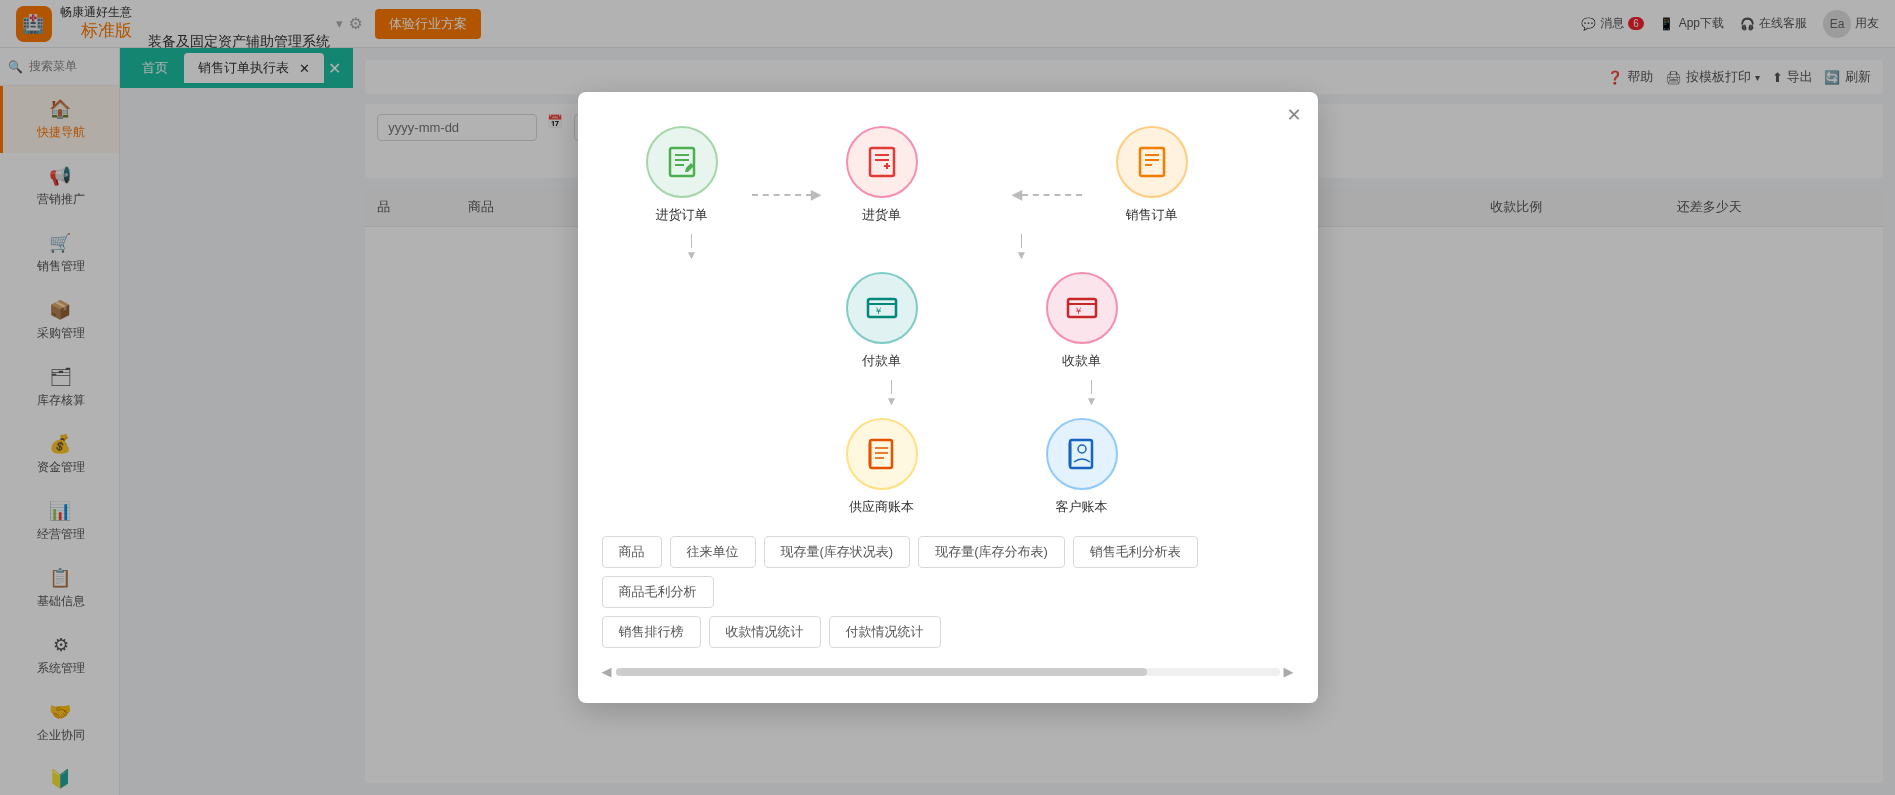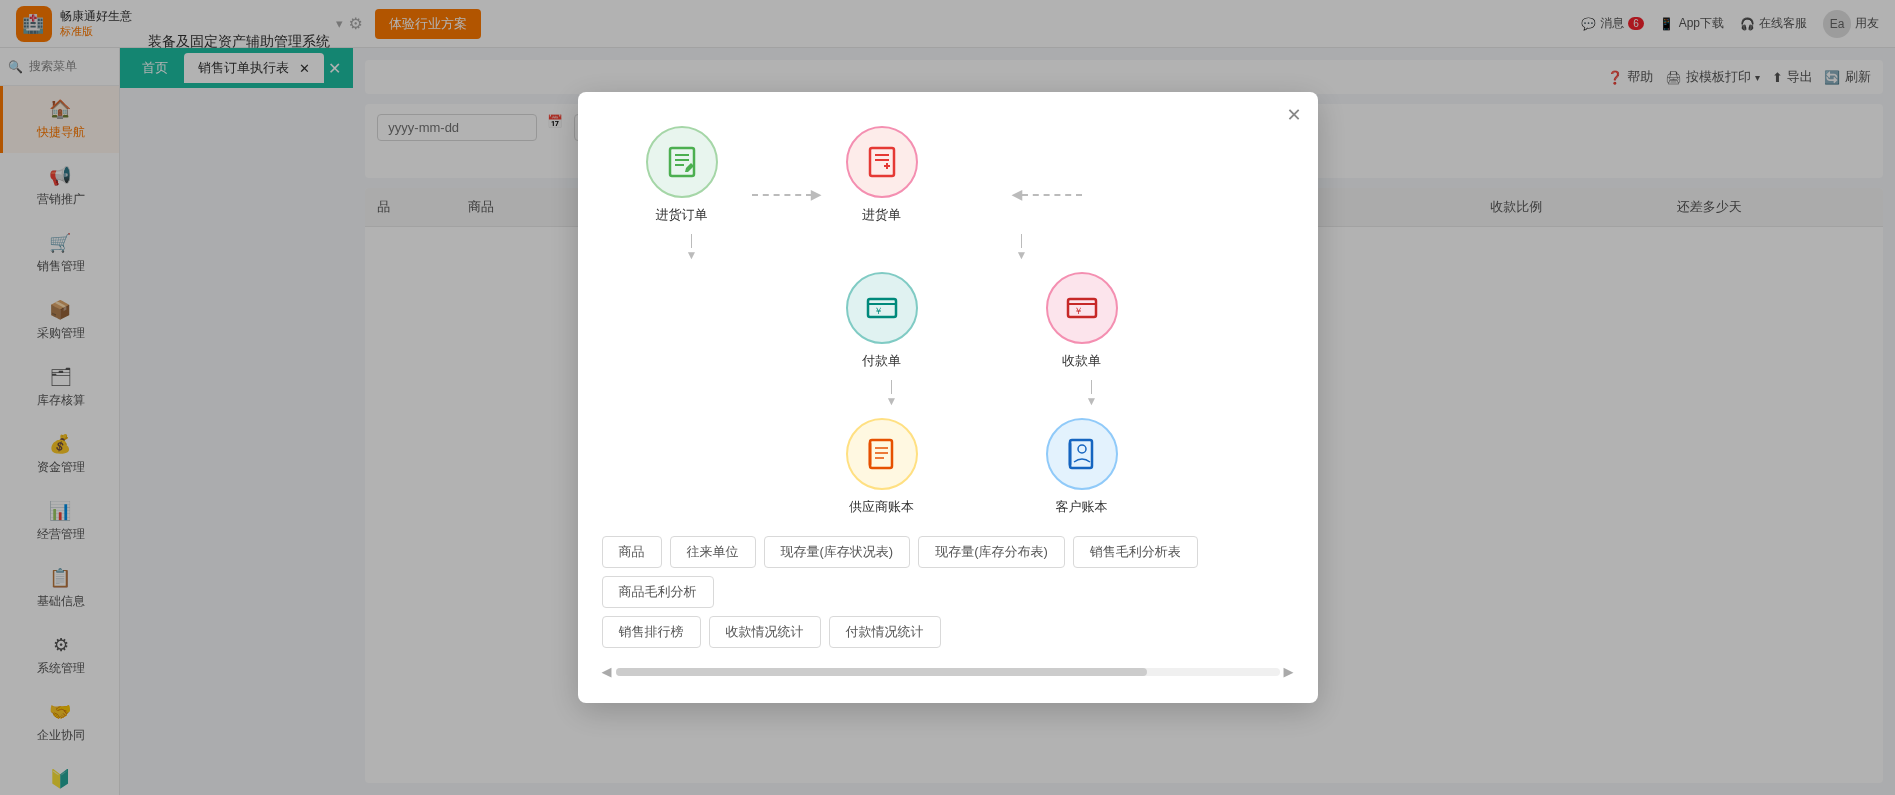--- a/index.html
+++ b/index.html
@@ -94,21 +94,21 @@
 <body>
 
 <div class="app-container">
 
   <div class="top-bar">
     <div class="top-bar-left">
       <div class="logo-area">
         <div class="logo-icon">🏥</div>
         <div class="logo-text">
           <div>畅康通好生意</div>
-          <div style="color:#ff7a00;font-size:11px;">标准版</div>
+          <div style="color:#ff7a00;font-size:17px;text-align:right;">标准版</div>
         </div>
       </div>
       <div class="system-title-area">
         <span class="system-title">装备及固定资产辅助管理系统</span>
         <span style="color:#aaa;cursor:pointer;">▾</span>
         <span style="color:#aaa;cursor:pointer;font-size:16px;">⚙</span>
       </div>
       <button class="top-btn-experience">体验行业方案</button>
     </div>
     <div class="top-bar-right">
@@ -304,20 +304,31 @@
 
         <div style="width:60px;"></div>
 
 
         <div style="display:flex;align-items:center;margin-bottom:28px;">
           <div style="width:60px;height:0;border-top:2px dashed #bbb;position:relative;">
             <span style="position:absolute;left:-10px;top:-10px;color:#bbb;font-size:14px;">◀</span>
           </div>
         </div>
 
+        <div class="flow-item">
+          <div class="flow-circle orange" style="background:#fff3e0; border-color:#ffcc80;">
+            <svg width="36" height="36" viewBox="0 0 36 36">
+                <rect x="6" y="4" width="24" height="28" rx="2" fill="none" stroke="#f57c00" stroke-width="2.5"></rect>
+                <line x1="11" y1="11" x2="25" y2="11" stroke="#f57c00" stroke-width="2"></line>
+                <line x1="11" y1="16" x2="25" y2="16" stroke="#f57c00" stroke-width="2"></line>
+                <line x1="11" y1="21" x2="18" y2="21" stroke="#f57c00" stroke-width="2"></line>
+              </svg>
+          </div>
+          <span class="flow-label">销售订单</span>
+        </div>
 
       </div>
 
       <div style="display:flex; gap:10px; padding-left: 10px;">
 
         <div style="width:120px; display:flex; justify-content:center;">
           <div style="display:flex;flex-direction:column;align-items:center;color:#bbb;">
             <div style="width:1px;height:14px;background:#bbb;"></div>
             <span style="font-size:12px;">▼</span>
           </div>

